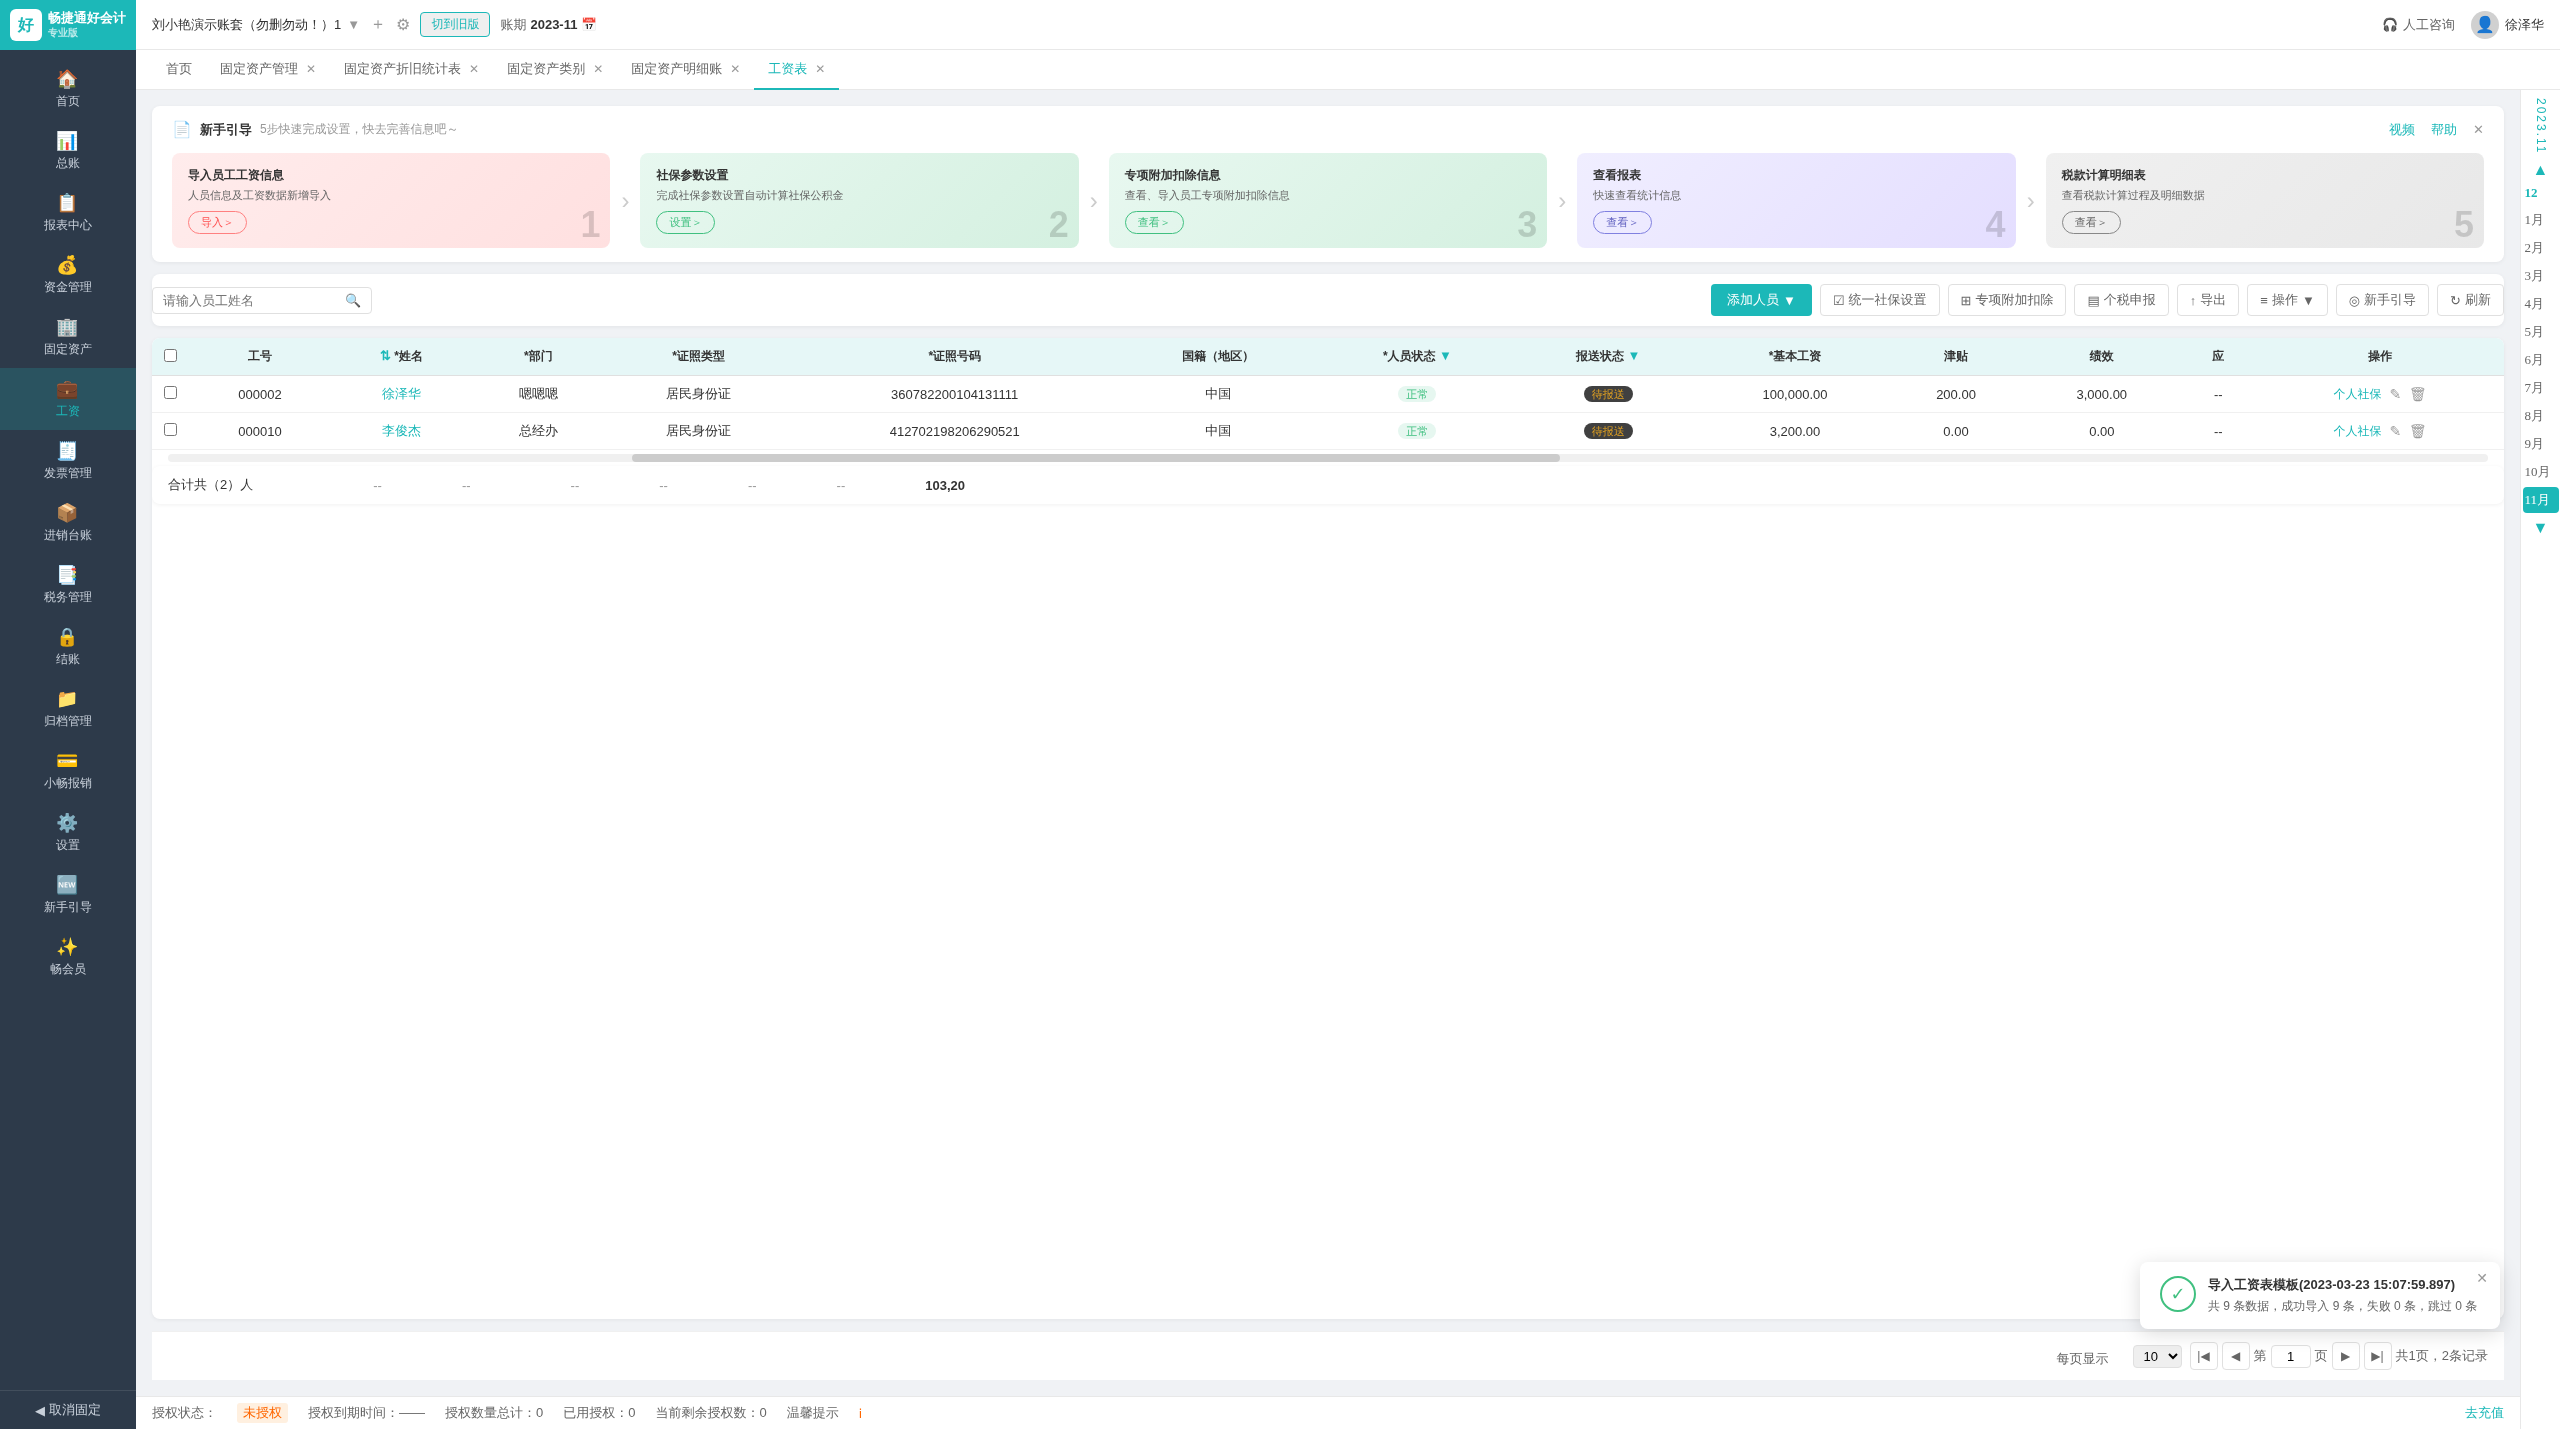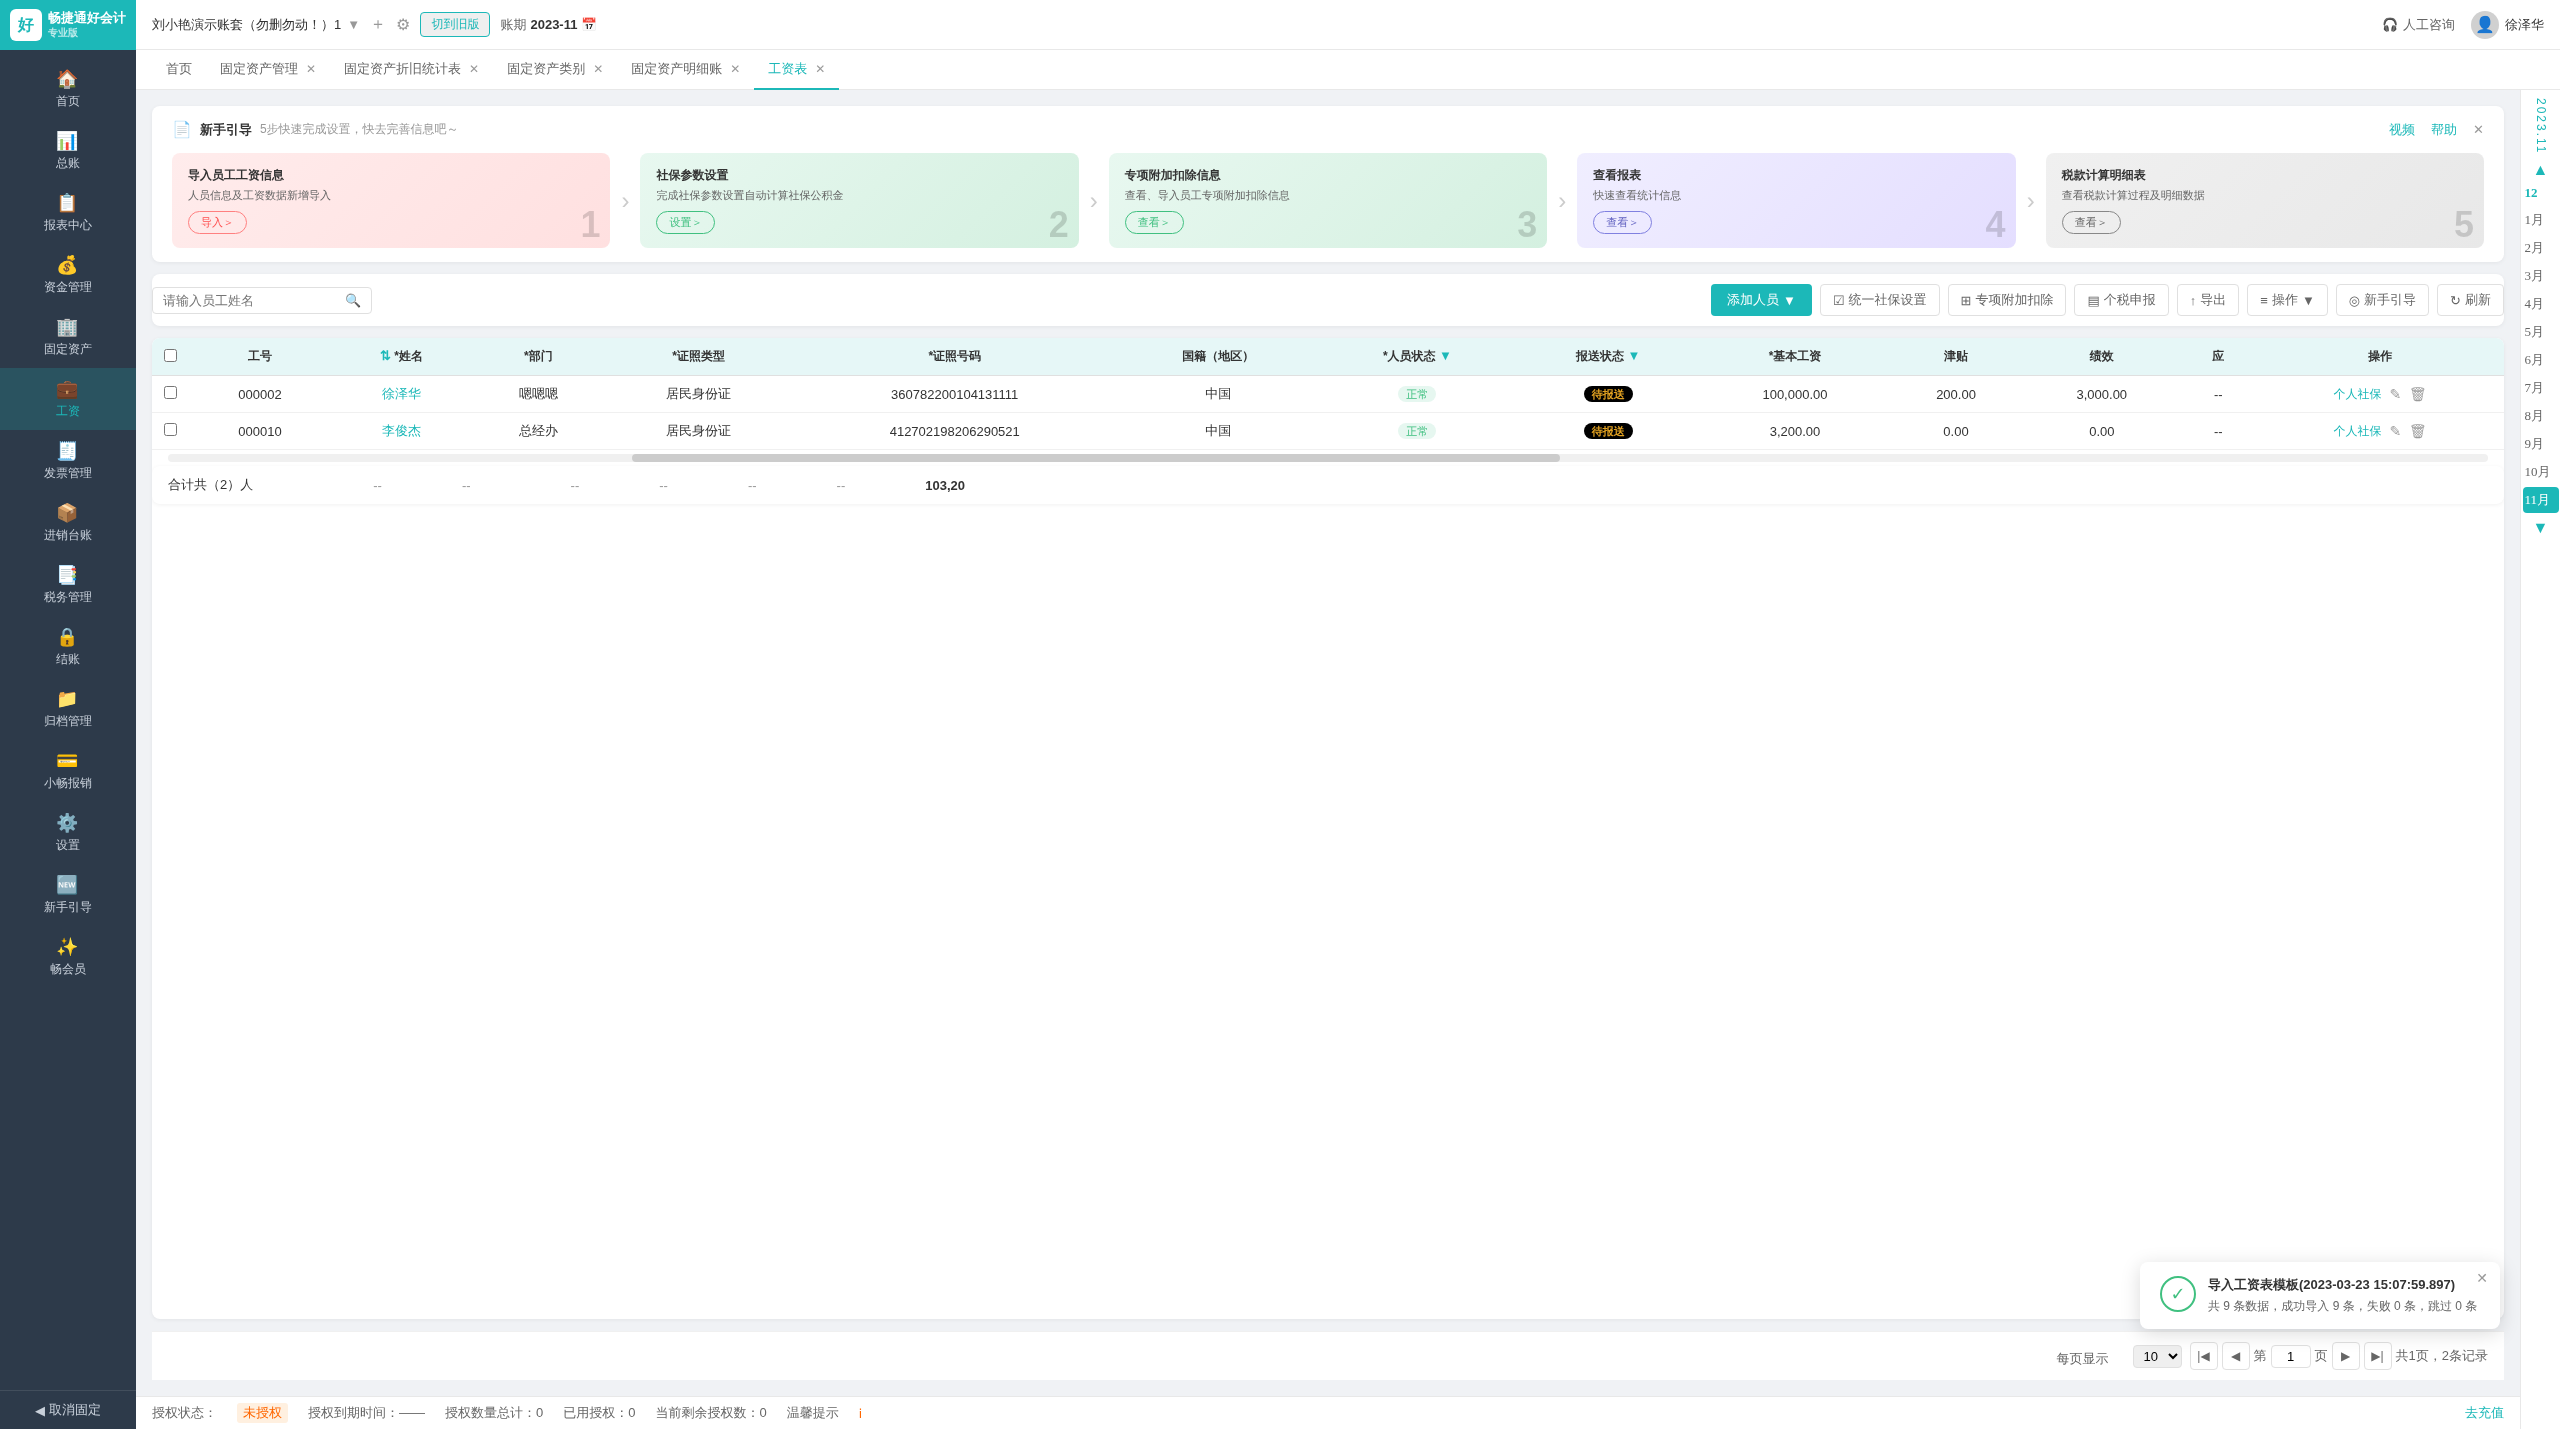--- a/index.html
+++ b/index.html
@@ -194,22 +194,22 @@
       font-size: 13px; color: #333;
       border-bottom: 1px solid #f0f0f0;
     }
     .checkbox-col { width: 36px; }
     .link-text { color: #1cb8b8; cursor: pointer; text-decoration: none; }
     .tag-normal {
       background: #e6f7f0; color: #40c080;
       padding: 2px 8px; border-radius: 10px; font-size: 11px; font-family: Liberation Serif, serif;
     }
     .tag-pending {
-      background: #000000; color: #e0a020;
-      padding: 2px 8px; border-radius: 10px; font-size: 11px; font-weight: bold;
+      background: #404040; color: #e0a020;
+      padding: 2px 8px; border-radius: 10px; font-size: 11px;
     }
     .action-btns { display: flex; align-items: center; gap: 8px; justify-content: center; }
     .action-link { color: #1cb8b8; cursor: pointer; font-size: 12px; }
     .action-icon { color: #999; cursor: pointer; font-size: 14px; }
 
     
     .table-footer {
       background: white; border-radius: 8px; padding: 10px 16px;
       display: flex; align-items: center;
       box-shadow: 0 1px 4px rgba(0,0,0,0.06);

